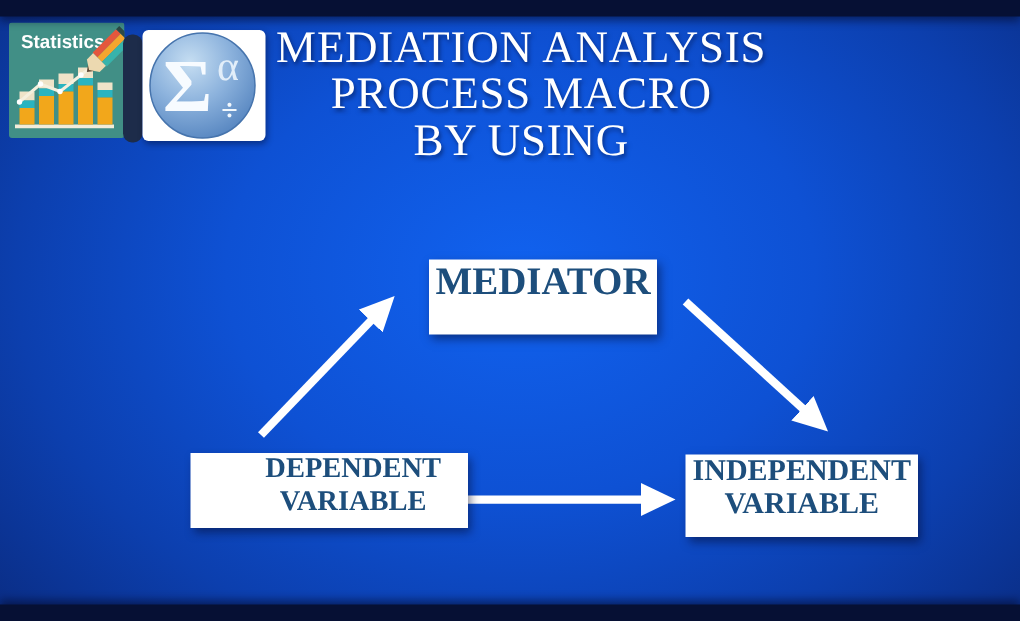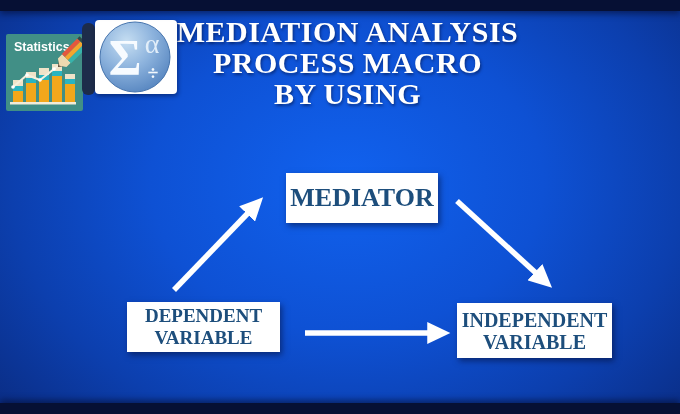--- a/index.html
+++ b/index.html
@@ -8,40 +8,40 @@
     font-family:"Liberation Serif", serif;
     background:
       radial-gradient(ellipse 560px 430px at 51% 44%,
         #1162ef 0%, #0e51d4 35%, #0c3fae 60%, #0a2a7e 85%, #09235f 100%);
   }
   .letterbox{position:absolute;left:0;width:680px;height:11px;background:#061034;z-index:6;}
   .letterbox.top{top:0;box-shadow:0 3px 6px rgba(4,10,40,.55);}
   .letterbox.bottom{bottom:0;box-shadow:0 -3px 6px rgba(4,10,40,.55);}
 
   
-  .stats-logo{position:absolute;left:6px;top:34px;width:77px;height:77px;z-index:5;}
+  .stats-logo{position:absolute;left:6px;top:15px;width:77px;height:77px;z-index:5;}
   .logo-pill{position:absolute;left:82px;top:23px;width:13px;height:72px;border-radius:6px;
     background:#1d2c4a;z-index:5;}
   .spss-logo{position:absolute;left:95px;top:20px;width:82px;height:74px;z-index:5;
     background:#ffffff;border-radius:4px;box-shadow:1px 2px 4px rgba(3,8,40,.45);}
   .spss-logo svg{position:absolute;left:0;top:0;}
 
   
   .title{position:absolute;left:150px;top:16px;width:395px;z-index:4;
-    text-align:center;color:#ffffff;font-weight:bold;
+    text-align:center;color:#ffffff;font-weight:normal;
     font-size:30px;line-height:31px;letter-spacing:.5px;
     text-shadow:1px 2px 3px rgba(2,8,40,.5);}
 
   
   .node{position:absolute;background:#ffffff;z-index:4;
-    display:flex;flex-direction:column;align-items:center;justify-content:center;
+    display:flex;flex-direction:column;align-items:center;
     color:#1d4e7c;font-weight:bold;text-align:center;
     box-shadow:2px 3px 6px rgba(3,8,40,.5);}
   .node-mediator{left:286px;top:173px;width:152px;height:50px;font-size:26px;}
-  .node-dependent{left:127px;top:302px;width:153px;height:50px;font-size:19px;line-height:22px;}
+  .node-dependent{left:127px;top:302px;width:153px;height:50px;font-size:19px;line-height:22px;padding-left:32px;}
   .node-independent{left:457px;top:303px;width:155px;height:55px;font-size:20px;line-height:22px;}
 
   .arrows{position:absolute;left:0;top:0;width:680px;height:414px;z-index:3;}
 </style>
 </head>
 <body>
 
 <div class="stage">
 
   <div class="letterbox top"></div>

